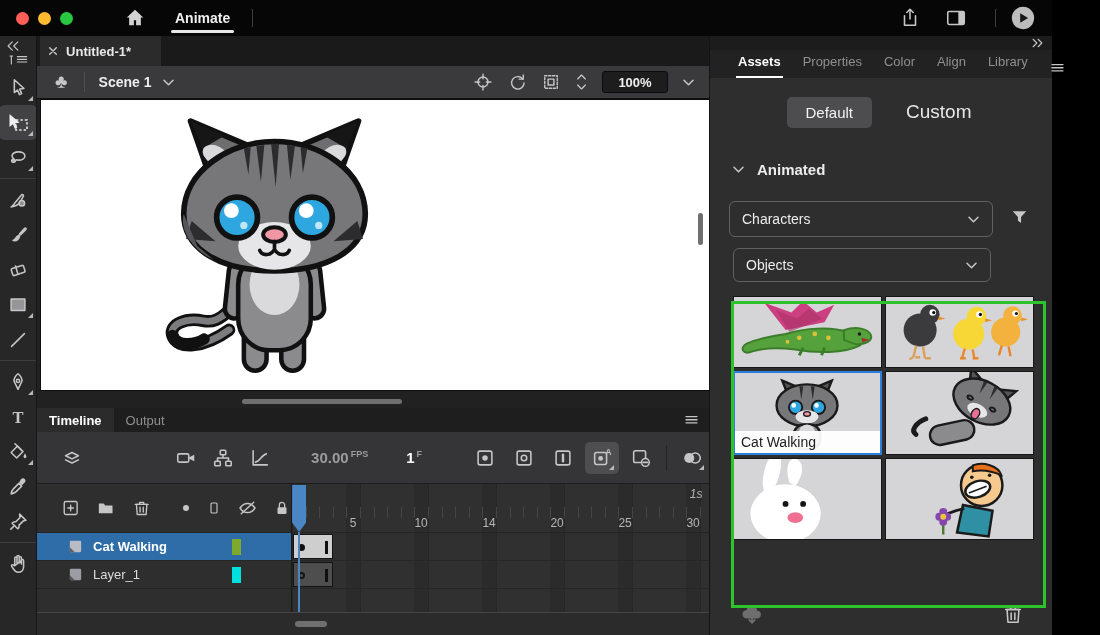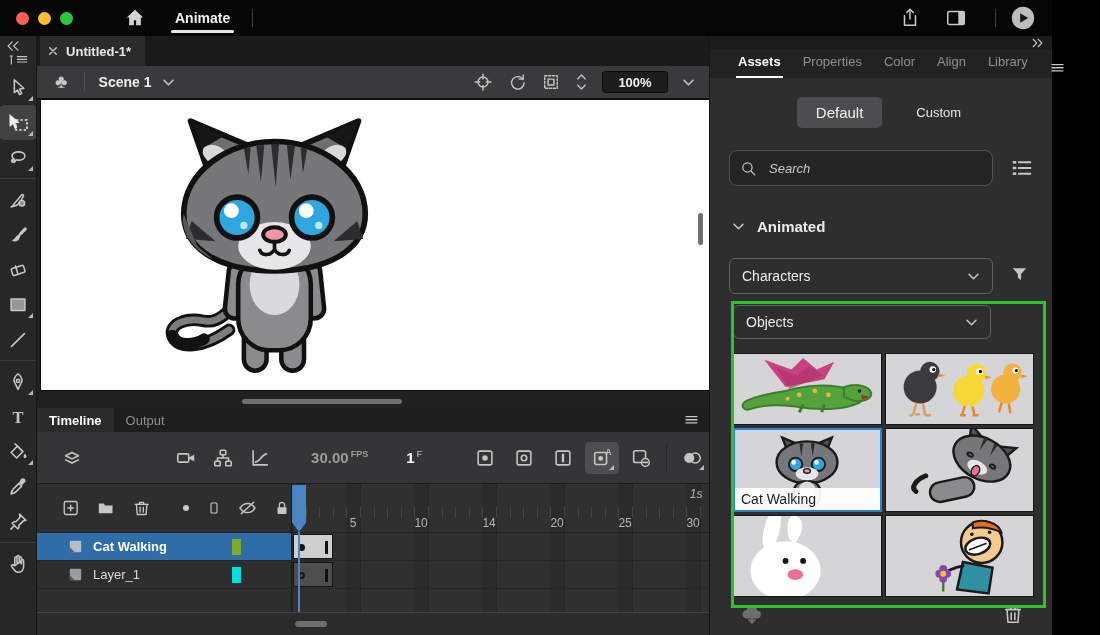--- a/index.html
+++ b/index.html
@@ -28,21 +28,21 @@
   .tools-top { width:100%; padding:4px 6px 0 6px; }
   .tools-tabrow { width:100%; display:flex; align-items:center; justify-content:space-between; padding:2px 8px 4px 8px; }
   .tool { width:40px; height:35px; display:flex; align-items:center; justify-content:center; position:relative; flex:0 0 35px; }
   .tool.active { background:#424244; border-radius:7px; }
   .fly::after { content:''; position:absolute; right:5px; bottom:4px; border-left:5px solid transparent; border-bottom:5px solid #b9b9b9; }
   .tool-div { width:36px; height:1px; background:#3c3c3c; margin:3px 0; flex:0 0 1px; }
 
   
   .center { width:700px; display:flex; flex-direction:column; background:#212121; }
   .doctab-bar { height:30px; background:#1a1a1a; display:flex; align-items:flex-end; flex:0 0 30px; }
-  .doctab { height:30px; background:#2b2b2b; display:flex; align-items:center; padding:0 14px 0 8px; margin-left:3px; gap:8px; }
+  .doctab { height:30px; background:#2b2b2b; display:flex; align-items:center; padding:0 30px 0 8px; margin-left:3px; gap:8px; }
   .doctab span { color:#e9e9e9; font-size:13px; font-weight:bold; }
   .scene-bar { height:33px; background:#3a3a3c; border-bottom:1px solid #101010; display:flex; align-items:center; flex:0 0 33px; }
   .clubs { font-size:19px; color:#c6c6c6; margin-left:18px; }
   .sb-div { width:1px; height:20px; background:#4e4e50; margin:0 14px 0 16px; }
   .scene-name { color:#ededed; font-size:14px; font-weight:bold; margin-right:10px; }
   .sb-right { margin-left:auto; display:flex; align-items:center; gap:14px; margin-right:14px; }
   .zoom-box { background:#1d1d1d; border:1px solid #0b0b0b; border-radius:3px; width:66px; height:22px; display:flex; align-items:center; justify-content:center; color:#f0f0f0; font-size:13px; font-weight:bold; }
 
   .stage-wrap { flex:1; position:relative; background:#212121; min-height:0; }
   .stage { position:absolute; left:3px; top:0; width:677px; height:292px; background:#fff; border:1px solid #0d0d0d; }
@@ -103,21 +103,21 @@
   
   .rpanel { width:343px; flex:0 0 343px; background:#2e2e2e; border-left:1px solid #141414; position:relative; display:flex; flex-direction:column; }
   .rp-strip { height:14px; flex:0 0 14px; background:#1c1c1c; display:flex; justify-content:flex-end; align-items:center; padding-right:8px; }
   .rp-tabs { height:28px; flex:0 0 28px; background:#222; display:flex; align-items:flex-end; padding-left:28px; gap:22px; }
   .rp-tab { font-size:13px; color:#8f8f8f; padding-bottom:9px; position:relative; }
   .rp-tab.active { color:#fff; font-weight:bold; }
   .rp-tab.active::after { content:''; position:absolute; left:-2px; right:-2px; bottom:0; height:2px; background:#fff; }
   .rp-menu { margin-left:auto; margin-right:12px; padding-bottom:4px; }
   .mode-row { margin-top:17px; height:34px; display:flex; align-items:center; justify-content:center; gap:30px; }
   .mode-default { background:#4d4d4f; border-radius:5px; padding:7px 19px; color:#f2f2f2; font-size:15px; }
-  .mode-custom { color:#e6e6e6; font-size:13px; padding:7px 4px; }
+  .mode-custom { color:#e6e6e6; font-size:19px; padding:7px 4px; }
   .search-row { margin:21px 0 0 19px; display:flex; align-items:center; }
   .search-box { width:264px; height:36px; background:#242424; border:1px solid #515151; border-radius:8px; display:flex; align-items:center; padding:0 10px; gap:12px; }
   .search-box input { background:transparent; border:none; outline:none; color:#dcdcdc; font-style:italic; font-size:13px; width:200px; font-family:"Liberation Sans",sans-serif; }
   .search-box input::placeholder { color:#c9c9c9; }
   .listview { margin-left:18px; }
   .section-row { margin:30px 0 0 22px; display:flex; align-items:center; gap:12px; height:20px; }
   .section-title { color:#ececec; font-size:15px; font-weight:bold; }
   .drop { border:1px solid #616161; border-radius:6px; display:flex; align-items:center; justify-content:space-between; padding:0 12px; color:#ececec; font-size:14px; }
   .drop-chars { margin:22px 0 0 19px; width:264px; height:36px; }
   .cat-row { display:flex; align-items:center; }
@@ -562,37 +562,20 @@
               <path d="M2 2h14M2 6h14M2 10h14"></path>
             </svg>
         </div>
       </div>
 
       <div class="mode-row">
         <div class="mode-default"><span>Default</span></div>
         <div class="mode-custom"><span>Custom</span></div>
       </div>
 
-      <div class="search-row">
-        <div class="search-box">
-          <svg class="ic" width="17" height="17" viewBox="0 0 24 24">
-              <circle cx="10.5" cy="10.5" r="6.5"></circle>
-              <path d="M15.5 15.5 21 21"></path>
-            </svg>
-          <input type="text" placeholder="Search" style="">
-        </div>
-        <div class="listview">
-          <svg class="ic" width="21" height="18" viewBox="0 0 24 20">
-              <rect x="2" y="2" width="4" height="3" fill="#c6c6c6" stroke="none"></rect>
-              <rect x="2" y="8.5" width="4" height="3" fill="#c6c6c6" stroke="none"></rect>
-              <rect x="2" y="15" width="4" height="3" fill="#c6c6c6" stroke="none"></rect>
-              <path d="M9 3.5h13M9 10h13M9 16.5h13" stroke-width="2.4"></path>
-            </svg>
-        </div>
-      </div>
 
       <div class="section-row">
         <svg class="ic" width="13" height="9" viewBox="0 0 14 10">
             <path d="M2 2.5l5 5 5-5"></path>
           </svg>
         <span class="section-title">Animated</span>
       </div>
 
       <div class="cat-row">
         <div class="drop drop-chars">

